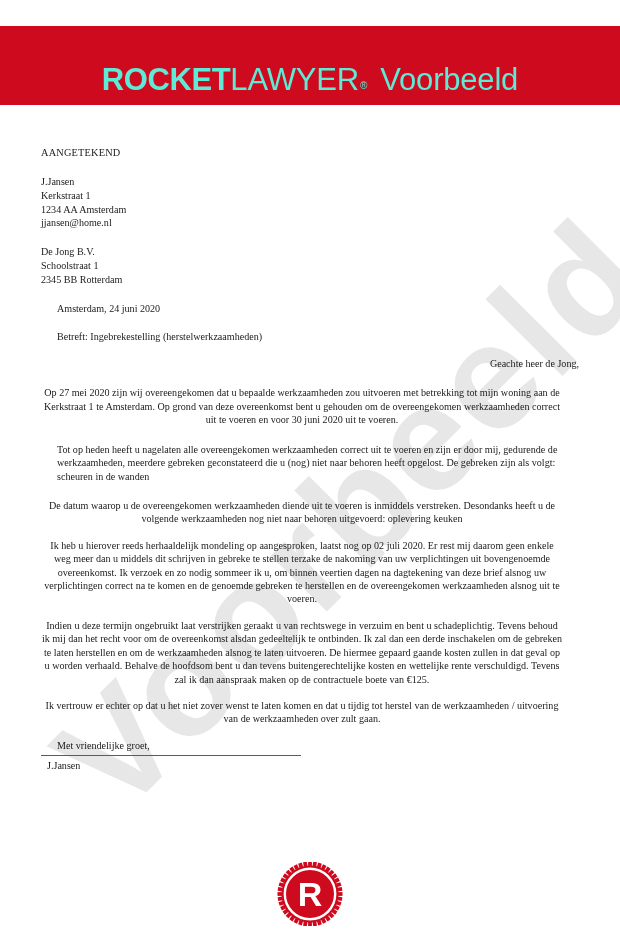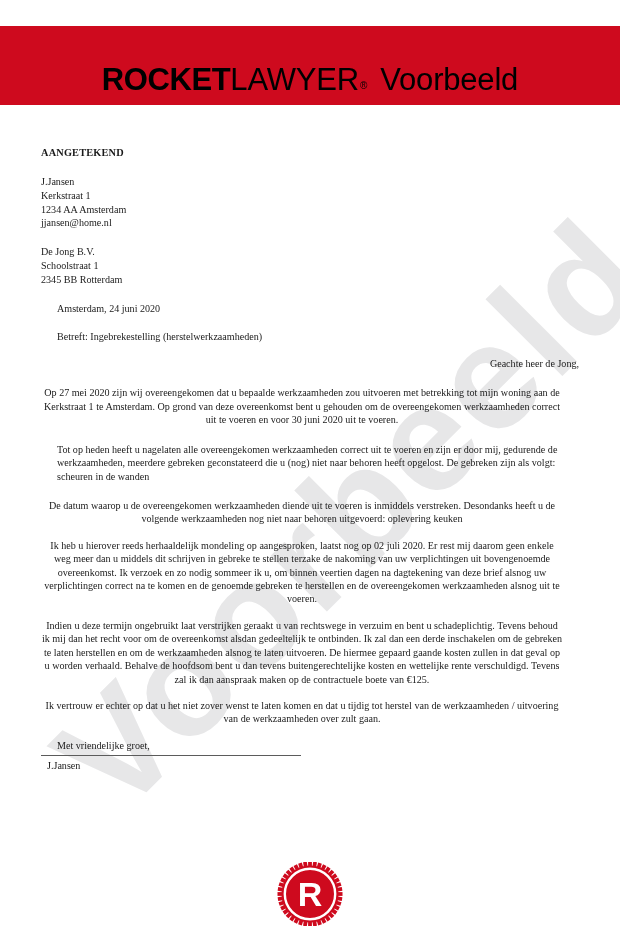--- a/index.html
+++ b/index.html
@@ -25,21 +25,21 @@
     height: 79px;
     background: #ce0a1e;
     display: flex;
     align-items: center;
     justify-content: center;
     z-index: 5;
   }
   .brand {
     display: flex;
     align-items: baseline;
-    color: #000000;
+    color: #5eead4;
     font-family: "Liberation Sans", "DejaVu Sans", sans-serif;
     white-space: nowrap;
   }
   .brand-rocket {
     font-size: 31px;
     font-weight: bold;
     letter-spacing: -0.4px;
   }
   .brand-lawyer {
     font-size: 31px;
@@ -85,21 +85,21 @@
   .letter {
     position: absolute;
     left: 41px;
     top: 146px;
     width: 538px;
     z-index: 3;
     font-size: 10.1px;
     line-height: 1.33;
   }
   .heading-bold {
-    font-weight: bold;
+    font-weight: normal;
     font-size: 10.3px;
     letter-spacing: 0.2px;
     margin: 0 0 15px 0;
   }
   .addr-block {
     margin: 0 0 15px 0;
   }
   .addr-block div {
     line-height: 1.38;
   }

